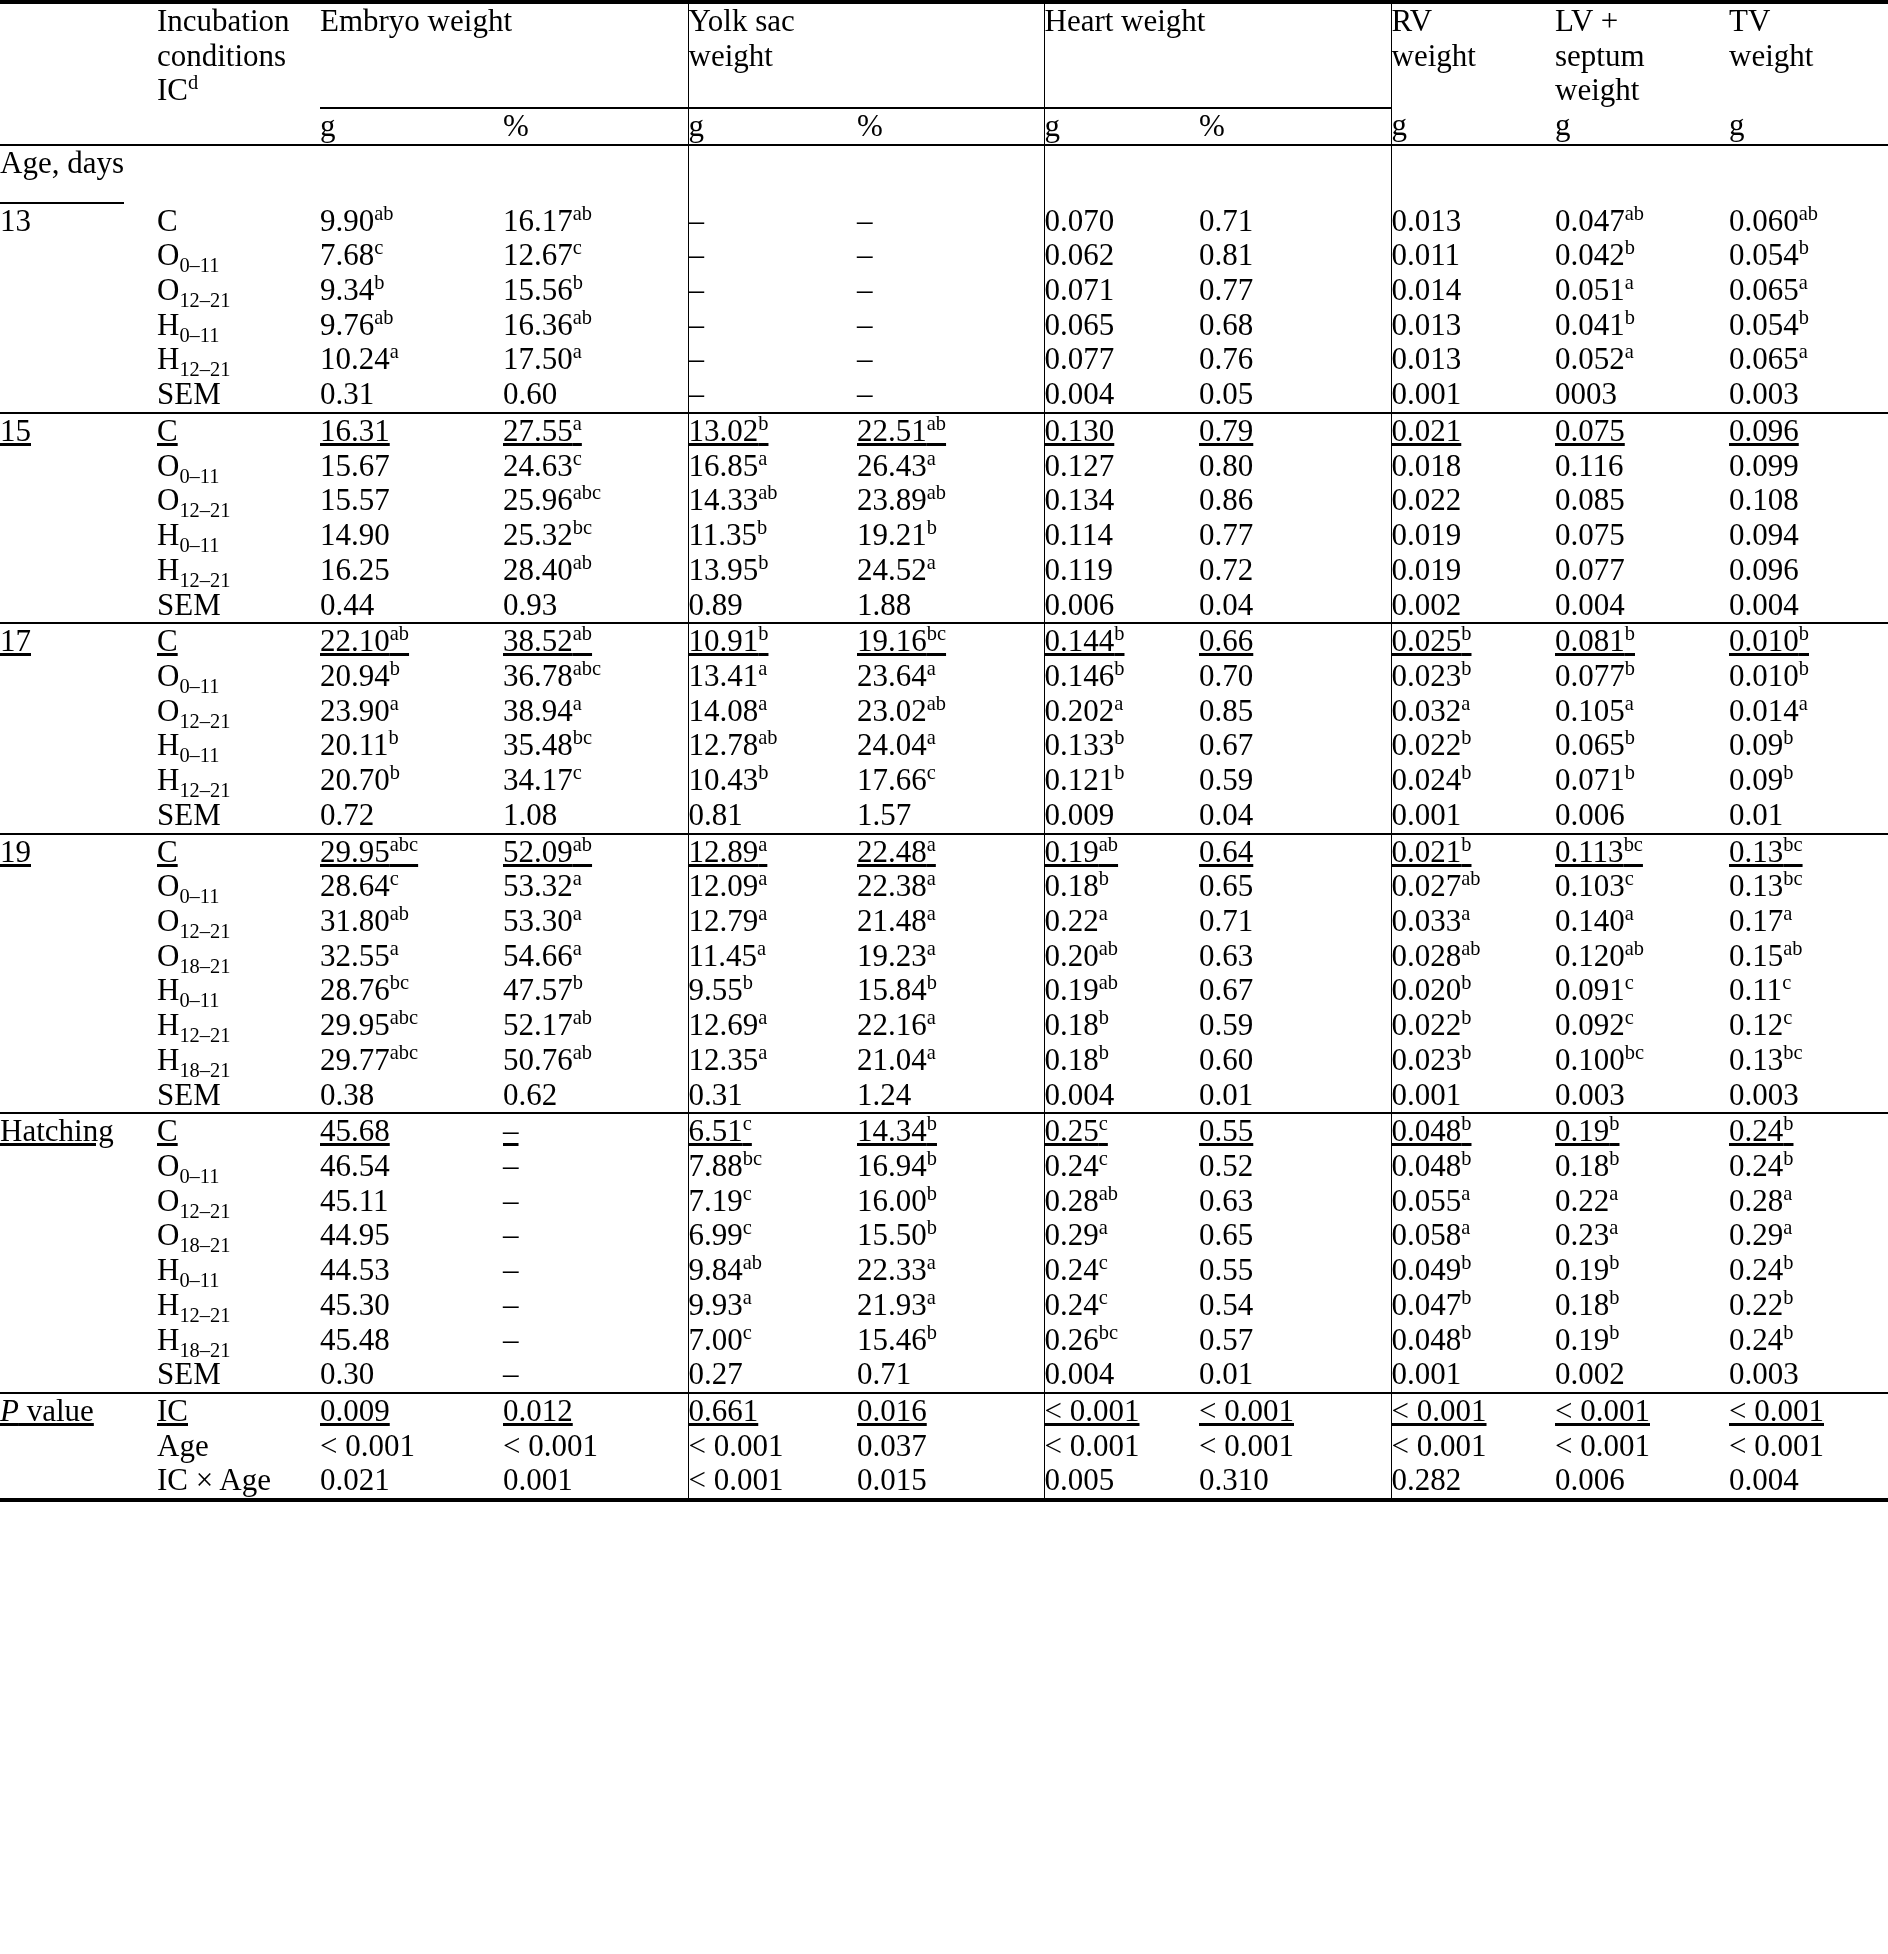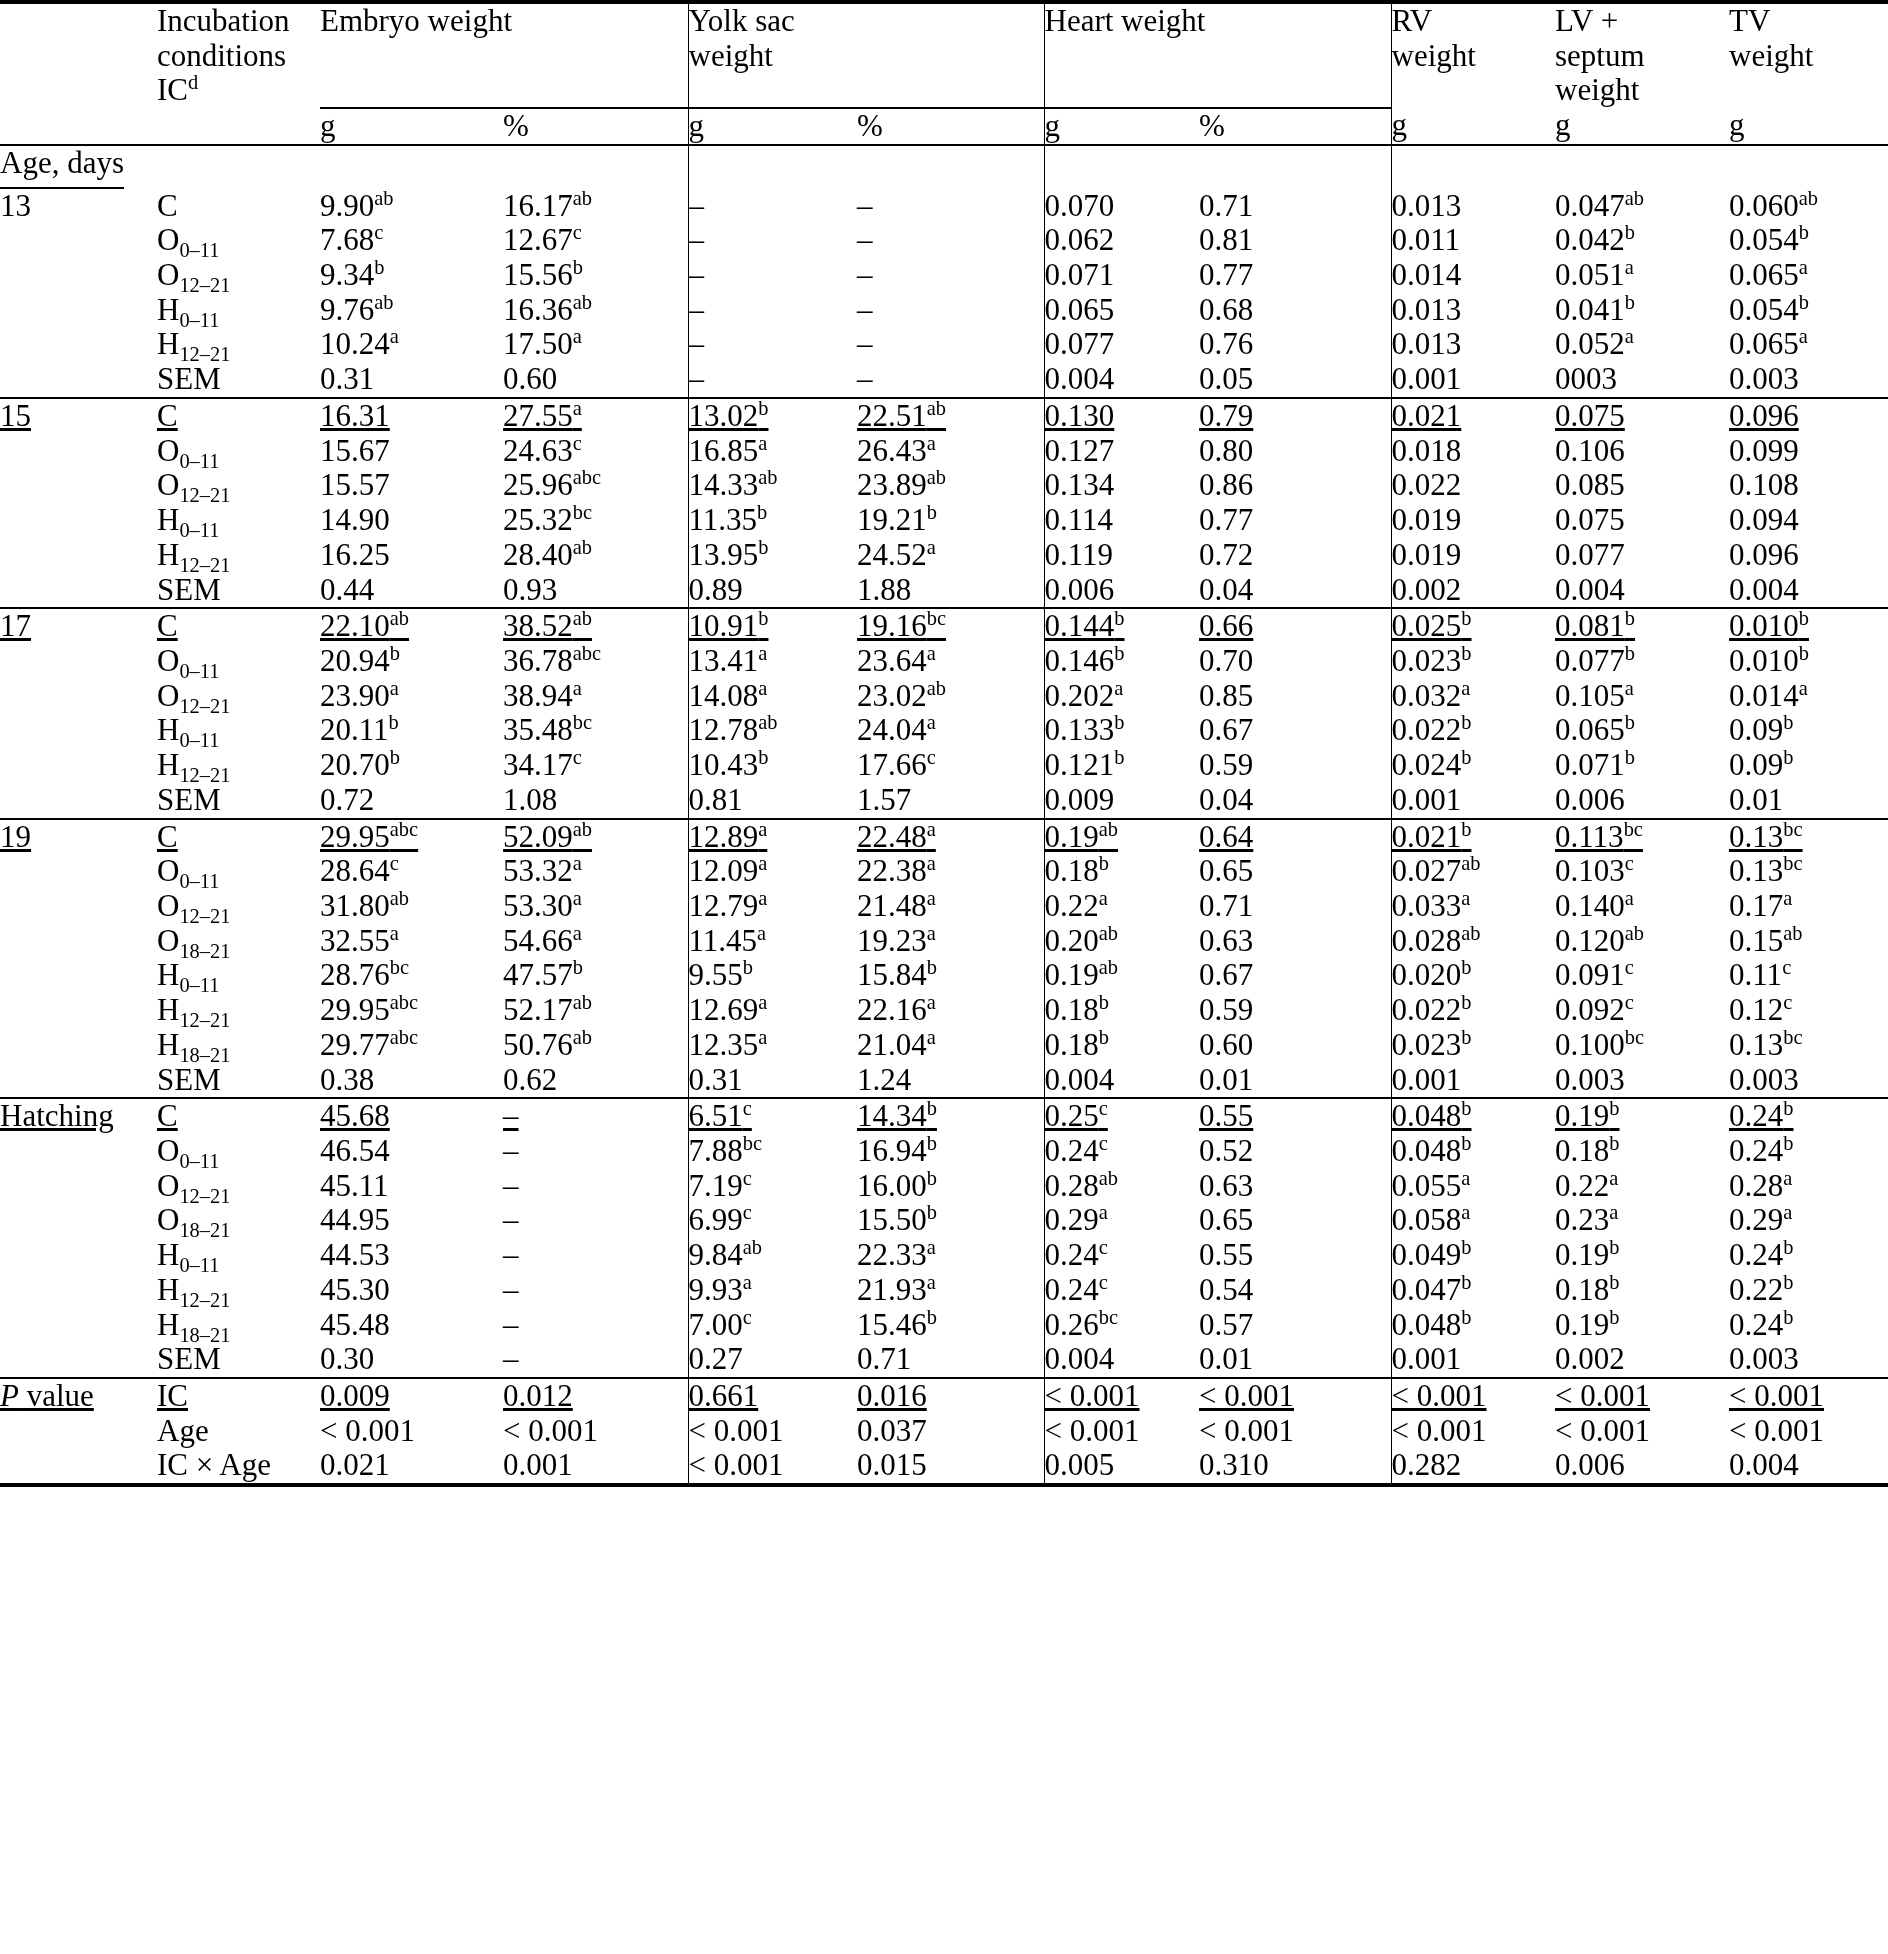--- a/index.html
+++ b/index.html
@@ -70,21 +70,21 @@
     border-bottom: 2.7px solid #000;
   }
 
   .agehdr-cell {
     padding-top: 12.8px;
     padding-bottom: 9.1px;
   }
   .agehdr-label {
     display: inline-block;
     border-bottom: 2.7px solid #000;
-    padding-bottom: 6px;
+    padding-bottom: 21px;
   }
 
   .data td {
     padding-top: 8.2px;
     padding-bottom: 8.2px;
   }
   .blockfirst td {
     padding-top: 22px;
   }
   .blocklast td {
@@ -249,21 +249,21 @@
         <tr class="data">
           <td></td>
           <td>O<sub>0–11</sub></td>
           <td>15.67</td>
           <td>24.63<sup>c</sup></td>
           <td class="vl">16.85<sup>a</sup></td>
           <td>26.43<sup>a</sup></td>
           <td class="vl">0.127</td>
           <td>0.80</td>
           <td class="vl">0.018</td>
-          <td>0.106</td>
+          <td>0.116</td>
           <td>0.099</td>
         </tr>
         <tr class="data">
           <td></td>
           <td>O<sub>12–21</sub></td>
           <td>15.57</td>
           <td>25.96<sup>abc</sup></td>
           <td class="vl">14.33<sup>ab</sup></td>
           <td>23.89<sup>ab</sup></td>
           <td class="vl">0.134</td>

